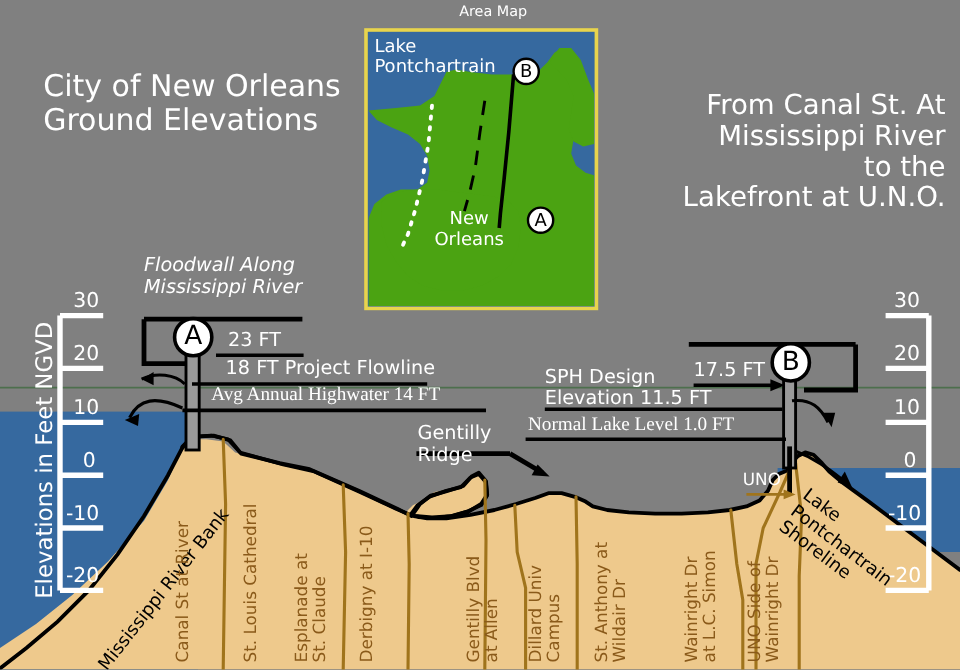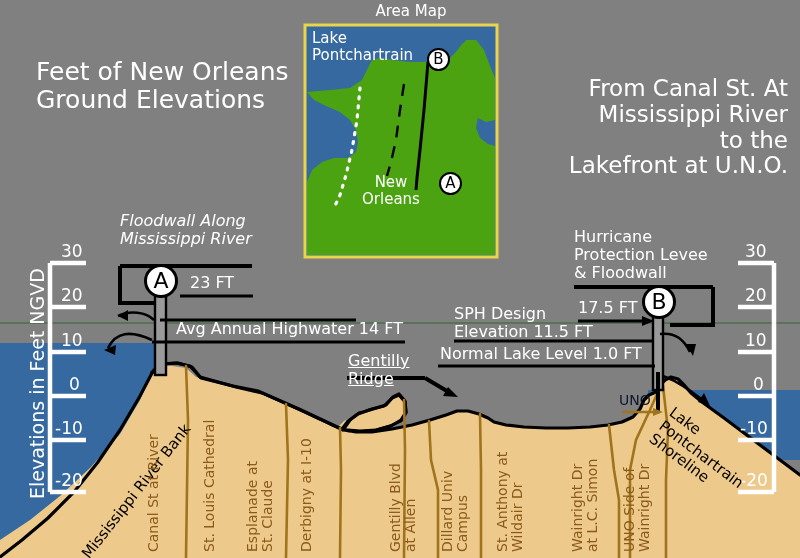--- a/index.html
+++ b/index.html
@@ -8,21 +8,21 @@
     background:#808080;
     font-family:"DejaVu Sans","Liberation Sans",sans-serif;
     position:relative;
   }
   #stage{position:absolute;left:0;top:0;width:800px;height:558px;}
   svg#figure{position:absolute;left:0;top:0;width:800px;height:558px;}
 
   .htext{position:absolute;color:#ffffff;white-space:pre;line-height:1.12;}
   .title-left{left:36px;top:58px;font-size:25px;}
   .title-right{left:532px;top:76px;font-size:23px;text-align:right;width:256px;}
-  .areamap-label{left:326px;top:3px;font-size:15px;width:170px;text-align:center;}
+  .areamap-label{left:326px;top:3px;font-size:12px;width:170px;text-align:center;}
 
   .mlabel{position:absolute;color:#ffffff;white-space:pre;line-height:1.12;font-size:16px;}
 
   .axnum{position:absolute;color:#ffffff;font-size:17px;white-space:pre;}
 
   .strip{position:absolute;color:#8a5a1a;font-size:14px;white-space:pre;line-height:1.1;
          transform-origin:0 0;transform:rotate(-90deg);}
 
   .rot{position:absolute;white-space:pre;transform-origin:0 0;}
 
@@ -198,21 +198,21 @@
 
         <path d="M360,88 L357,120 L352,150 L346,175 L340,195 L334,208" fill="none" stroke="#ffffff" stroke-width="3.2" stroke-dasharray="2,7" stroke-linecap="round"></path>
 
         <path d="M404,84 L400,110 L396,140 L391,162 L387,176" fill="none" stroke="#000000" stroke-width="2.4" stroke-dasharray="12,9"></path>
 
         <path d="M428,62 L424,110 L420,150 L417,178 L416,190" fill="none" stroke="#000000" stroke-width="3"></path>
       </g>
     </g>
   </svg>
 
-  <div class="htext title-left">Feet of New Orleans
+  <div class="htext title-left">City of New Orleans
 Ground Elevations</div>
   <div class="htext title-right">From Canal St. At
 Mississippi River
 to the
 Lakefront at U.N.O.</div>
   <div class="htext areamap-label">Area Map</div>
 
   <div class="mapword" style="left:312px;top:30px;">Lake
 Pontchartrain</div>
   <div class="mapword" style="left:360px;top:174px;text-align:center;width:62px;">New
@@ -232,37 +232,35 @@
   <div class="axnum" style="left:745px;top:241px;">30</div>
   <div class="axnum" style="left:745px;top:285px;">20</div>
   <div class="axnum" style="left:745px;top:330px;">10</div>
   <div class="axnum" style="left:753px;top:374px;">0</div>
   <div class="axnum" style="left:740px;top:418px;">-10</div>
   <div class="axnum" style="left:740px;top:470px;">-20</div>
 
   <div class="mlabel" style="left:120px;top:212px;font-style:italic;">Floodwall Along
 Mississippi River</div>
   <div class="mlabel" style="left:190px;top:274px;">23 FT</div>
-  <div class="mlabel" style="left:176px;top:320px;">Avg Annual Highwater 14 FT</div>
-
-  <div class="mlabel" style="left:348px;top:352px;text-decoration:underline;">Gentilly
+  <div class="mlabel" style="left:188px;top:298px;">18 FT Project Flowline</div>
+  <div class="mlabel" style="left:176px;top:320px;font-family:Liberation Serif, serif;">Avg Annual Highwater 14 FT</div>
+
+  <div class="mlabel" style="left:348px;top:352px;">Gentilly
 Ridge</div>
 
-  <div class="mlabel" style="left:574px;top:228px;">Hurricane
-Protection Levee
-&amp; Floodwall</div>
   <div class="mlabel" style="left:454px;top:305px;">SPH Design
 Elevation 11.5 FT</div>
   <div class="mlabel" style="left:578px;top:299px;">17.5 FT</div>
-  <div class="mlabel" style="left:440px;top:345px;">Normal Lake Level 1.0 FT</div>
+  <div class="mlabel" style="left:440px;top:345px;font-family:Liberation Serif, serif;">Normal Lake Level 1.0 FT</div>
 
   <div class="marker" style="left:144px;top:264px;">A</div>
   <div class="marker" style="left:642px;top:285px;">B</div>
 
-  <div class="rot" style="left:619px;top:392px;color:#0f172a;font-size:14px;transform:rotate(0deg);">UNO</div>
+  <div class="rot" style="left:619px;top:392px;color:#ffffff;font-size:14px;transform:rotate(0deg);">UNO</div>
 
   <div class="rot" style="left:78px;top:551px;font-size:15px;color:#000;transform:rotate(-52deg);">Mississippi River Bank</div>
 
   <div class="rot" style="left:676px;top:404px;font-size:15px;color:#000;line-height:1.1;transform:rotate(37deg);">Lake
 Pontchartrain
 Shoreline</div>
 
   <div class="strip" style="left:146px;top:552px;">Canal St at River</div>
   <div class="strip" style="left:202px;top:552px;">St. Louis Cathedral</div>
   <div class="strip" style="left:245px;top:552px;">Esplanade at

